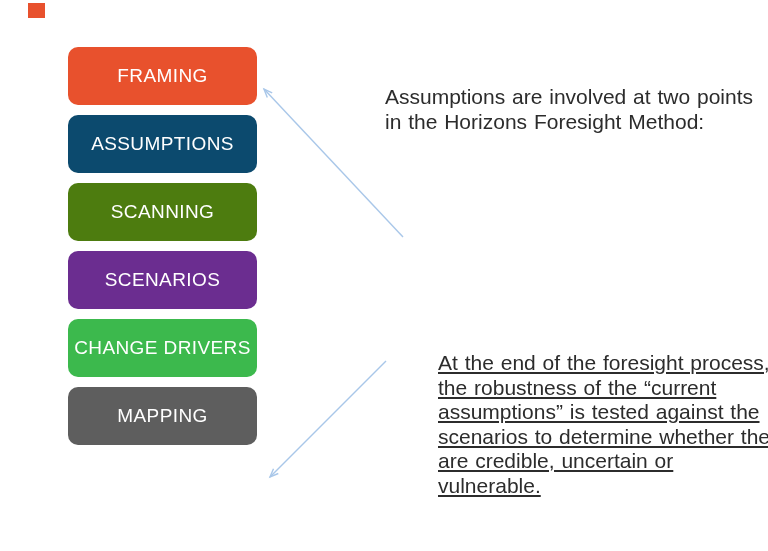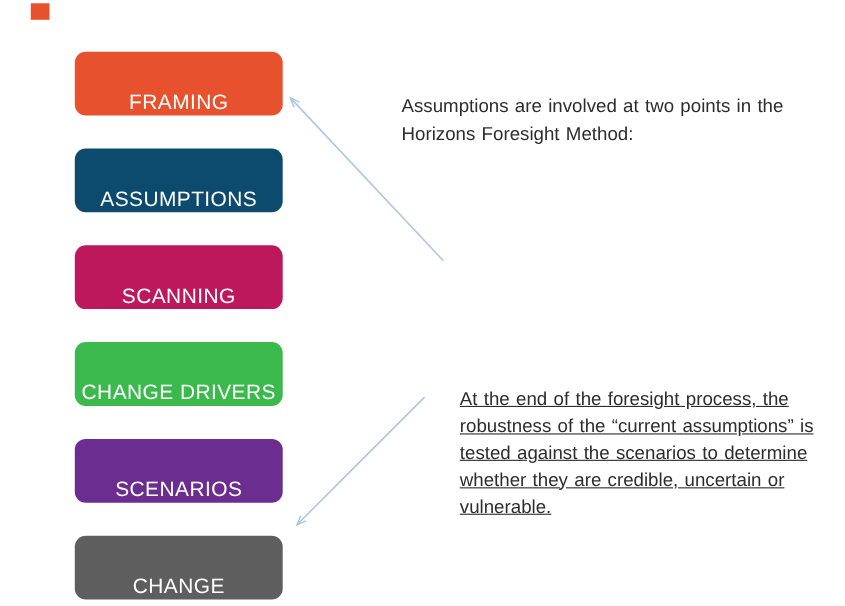--- a/index.html
+++ b/index.html
@@ -26,47 +26,48 @@
     position: absolute;
     left: 68px;
     top: 47px;
     width: 189px;
     display: flex;
     flex-direction: column;
   }
   .step {
     width: 189px;
     height: 58px;
-    margin-bottom: 30px;
+    margin-bottom: 10px;
     border-radius: 10px;
     display: flex;
-    align-items: flex-end;
+    align-items: center;
     justify-content: center;
     box-sizing: border-box;
   }
   .step span {
     color: #ffffff;
     font-size: 19px;
     letter-spacing: 0.4px;
     white-space: nowrap;
   }
   .arrows {
     position: absolute;
     left: 0;
     top: 0;
     width: 768px;
     height: 551px;
     pointer-events: none;
   }
   .text-block {
     position: absolute;
     color: #2c2c2c;
-    font-size: 17px;
+    font-size: 21px;
     line-height: 24.5px;
     word-spacing: 1px;
+    margin-left: 20px;
   }
   .intro {
     left: 365px;
     top: 85px;
     width: 372px;
   }
   .point-1 {
     left: 407px;
     top: 163px;
     width: 340px;
@@ -85,31 +86,31 @@
 
   <div class="corner-square" style="background: rgb(232, 81, 45);"></div>
 
   <div class="steps" id="steps">
       <div class="step" style="background: rgb(232, 81, 45);">
         <span>FRAMING</span>
       </div>
       <div class="step" style="background: #0c4a6e;">
         <span>ASSUMPTIONS</span>
       </div>
-      <div class="step" style="background: #be185d;">
+      <div class="step" style="background: #4d7c0f;">
         <span>SCANNING</span>
+      </div>
+      <div class="step" style="background: rgb(107, 45, 144);">
+        <span>SCENARIOS</span>
       </div>
       <div class="step" style="background: rgb(60, 185, 77);">
         <span>CHANGE DRIVERS</span>
       </div>
-      <div class="step" style="background: rgb(107, 45, 144);">
-        <span>SCENARIOS</span>
-      </div>
       <div class="step" style="background: rgb(94, 94, 94);">
-        <span>CHANGE</span>
+        <span>MAPPING</span>
       </div>
     </div>
 
   <svg class="arrows" viewBox="0 0 768 551" xmlns="http://www.w3.org/2000/svg">
     <g fill="none" stroke-width="1.4">
       <line class="arrow-stroke" x1="403" y1="237" x2="264" y2="89" stroke="#a9c7e9"></line>
       <polyline class="arrow-stroke" points="267.3,97.4 264,89 272.2,92.8" stroke="#a9c7e9"></polyline>
     </g>
     <g fill="none" stroke-width="1.4">
       <line class="arrow-stroke" x1="386" y1="361" x2="270" y2="477" stroke="#a9c7e9"></line>

